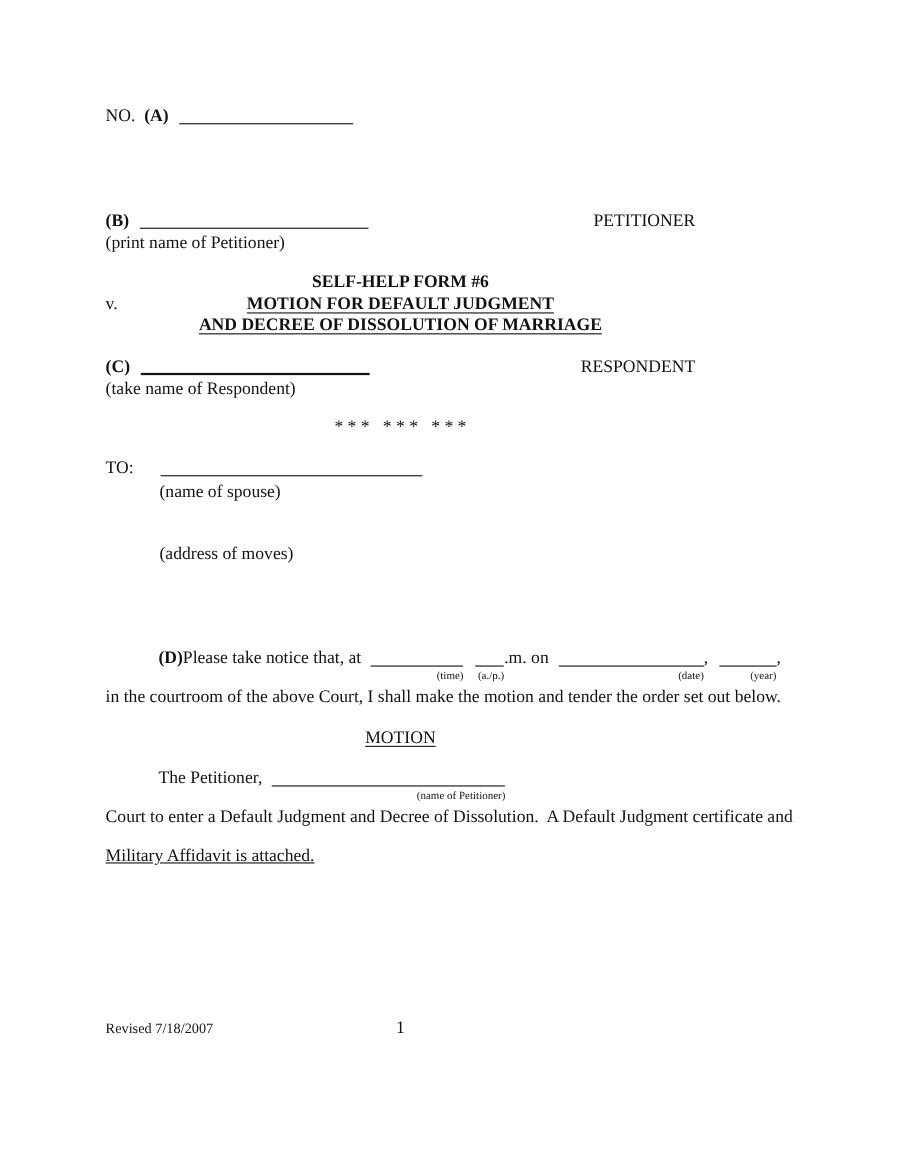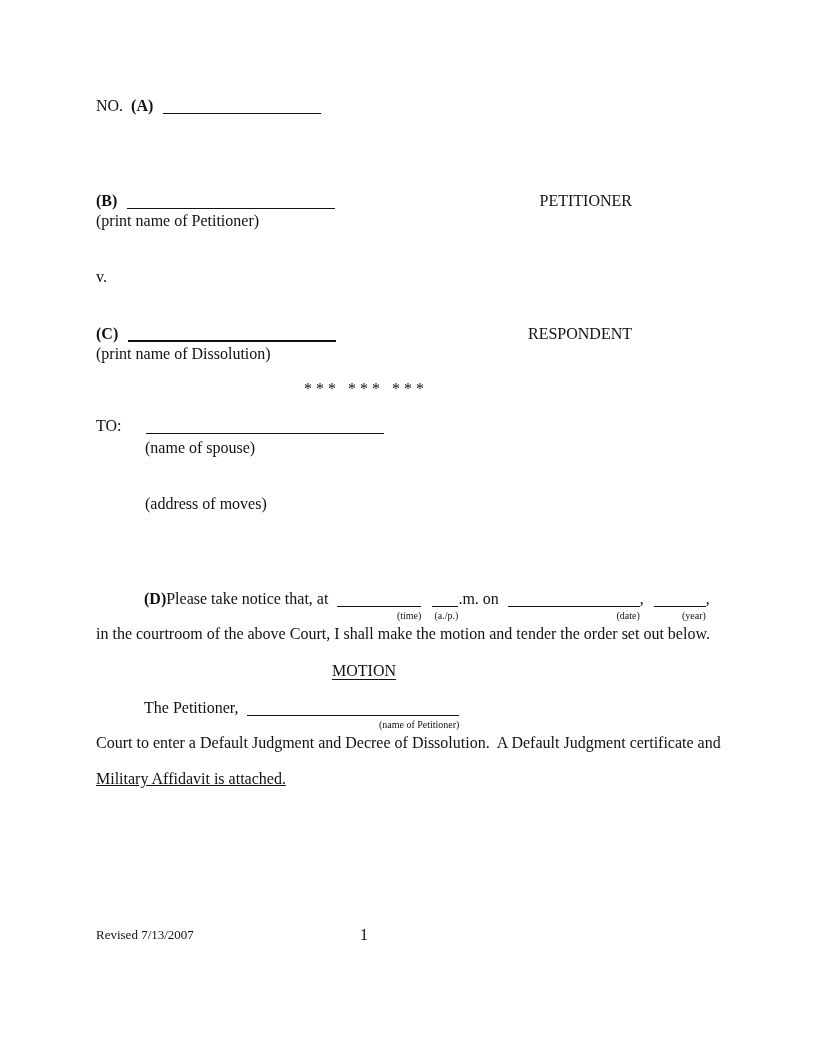--- a/index.html
+++ b/index.html
@@ -66,27 +66,32 @@
 
 
   <div class="line" style="top:191px; left:96px;">
     <span class="b">(B)</span>
     <span class="blank" style="width:208px; margin-left:6px;"></span>
   </div>
   <div class="line" style="top:191px; right:96px;">PETITIONER</div>
   <div class="line" style="top:211px; left:96px;">(print name of Petitioner)</div>
 
   <div class="line" style="top:267px; left:96px;">v.</div>
+  <div class="line center title-block" style="top:247px;">
+    <div class="b">SELF-HELP FORM #6</div>
+    <div class="b u">MOTION FOR DEFAULT JUDGMENT</div>
+    <div class="b u">AND DECREE OF DISSOLUTION OF MARRIAGE</div>
+  </div>
 
   <div class="line" style="top:324px; left:96px;">
     <span class="b">(C)</span>
     <span class="blank thick" style="width:208px; margin-left:6px;"></span>
   </div>
   <div class="line" style="top:324px; right:96px;">RESPONDENT</div>
-  <div class="line" style="top:344px; left:96px;">(print name of Dissolution)</div>
+  <div class="line" style="top:344px; left:96px;">(take name of Respondent)</div>
 
   <div class="line center pre" style="top:379px;">* * *   * * *   * * *</div>
 
   <div class="line" style="top:416px; left:96px;">
     <span>TO:</span>
     <span class="blank" style="width:238px; margin-left:21px;"></span>
   </div>
   <div class="line" style="top:438px; left:145px;">(name of spouse)</div>
   <div class="line" style="top:494px; left:145px;">(address of moves)</div>
 
@@ -111,16 +116,16 @@
 
   <div class="line" style="top:698px; left:144px;">
     <span>The Petitioner,</span>
     <span class="fill" style="width:212px; margin-left:5px;">
       <span class="fill-label">(name of Petitioner)</span>
     </span>
   </div>
   <div class="line pre" style="top:733px; left:96px;text-align:center;">Court to enter a Default Judgment and Decree of Dissolution.  A Default Judgment certificate and</div>
   <div class="line" style="top:769px; left:96px;text-decoration:underline;">Military Affidavit is attached.</div>
 
-  <div class="line small" style="top:927px; left:96px;">Revised 7/13/2007</div>
+  <div class="line small" style="top:927px; left:96px;">Revised 7/18/2007</div>
   <div class="line center" style="top:925px;">1</div>
 
 </div>
 
 </body></html>

